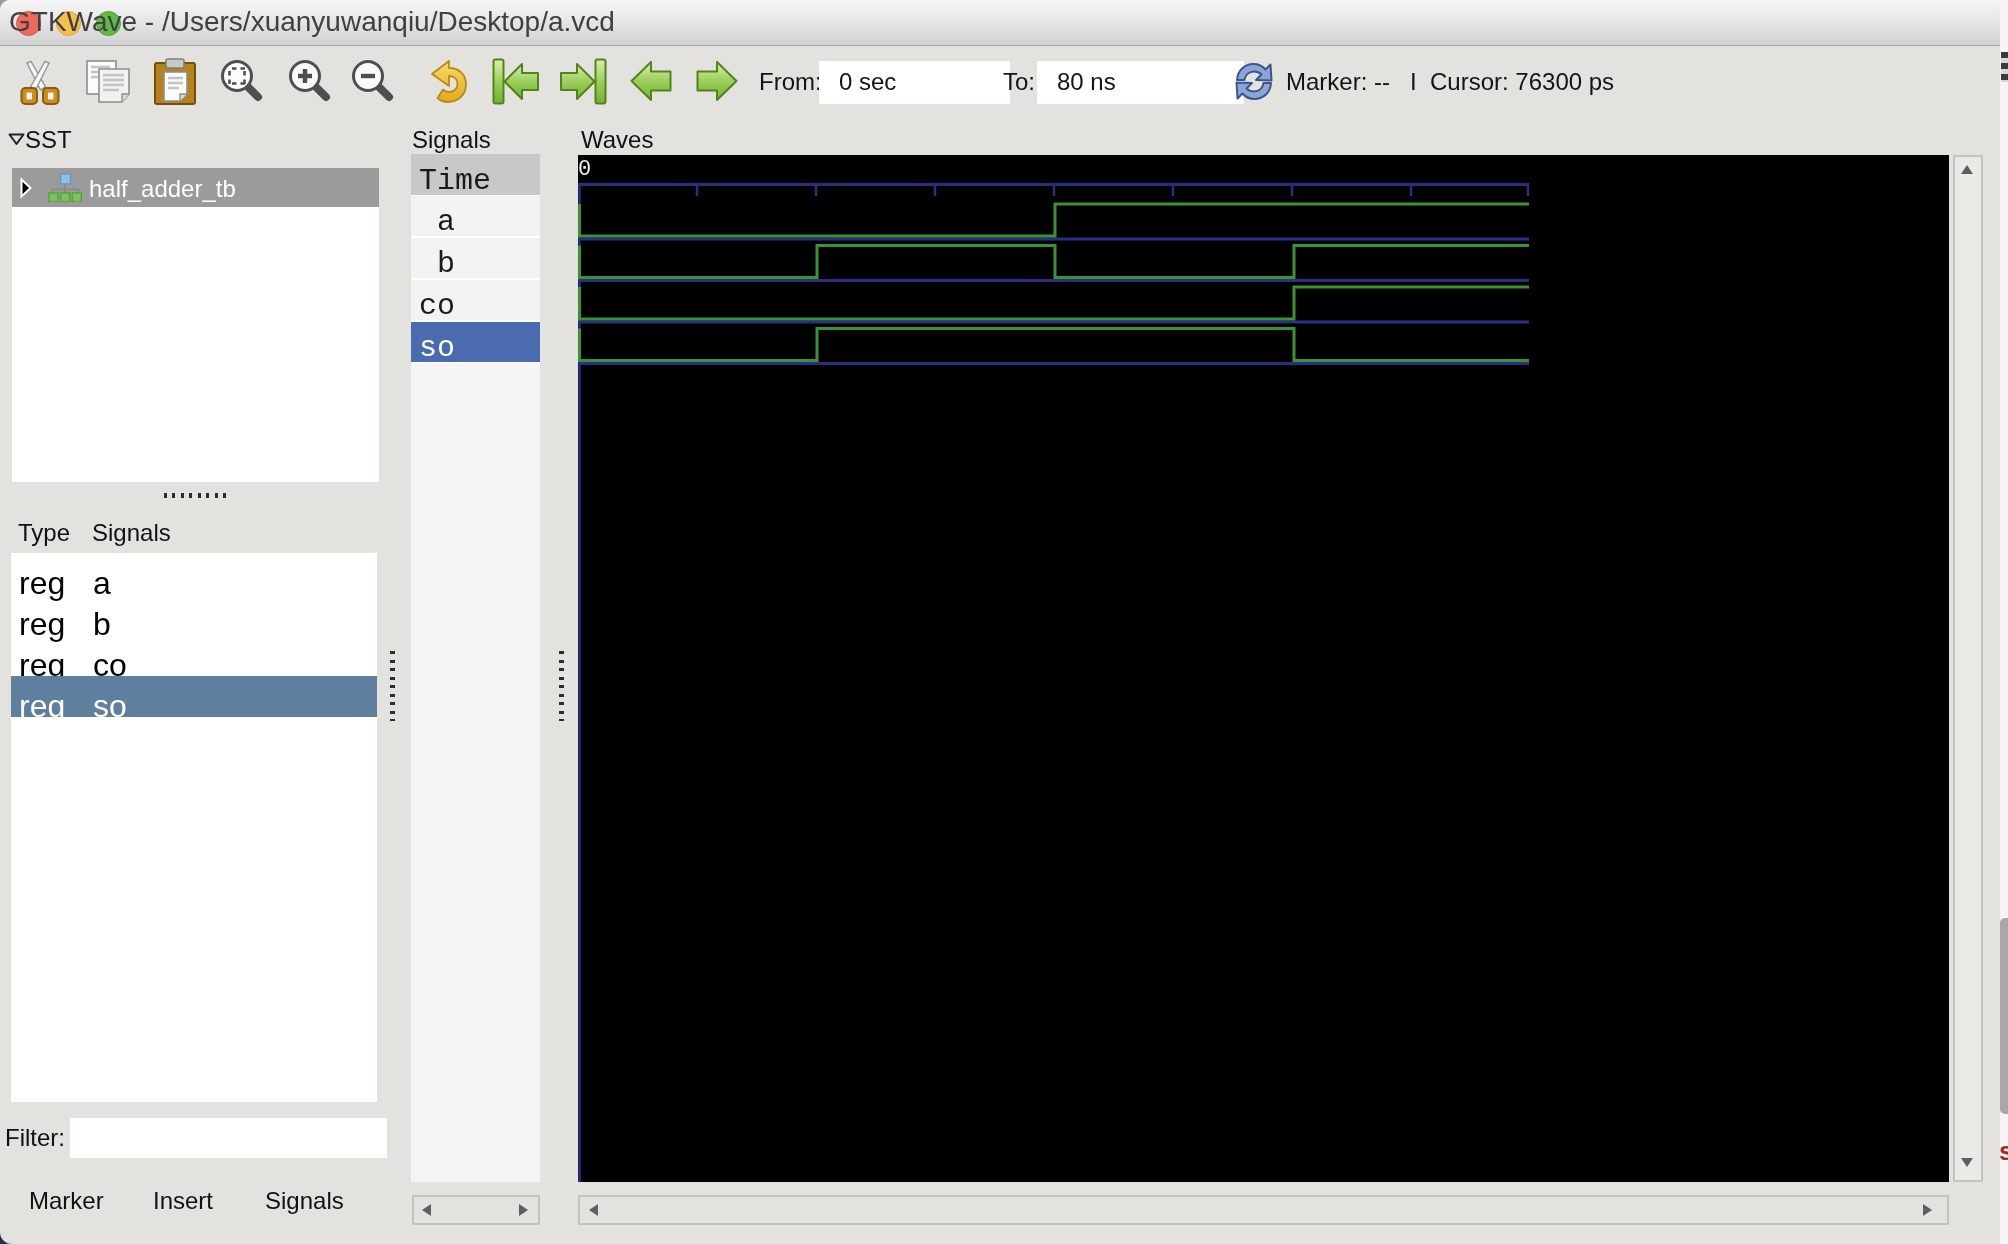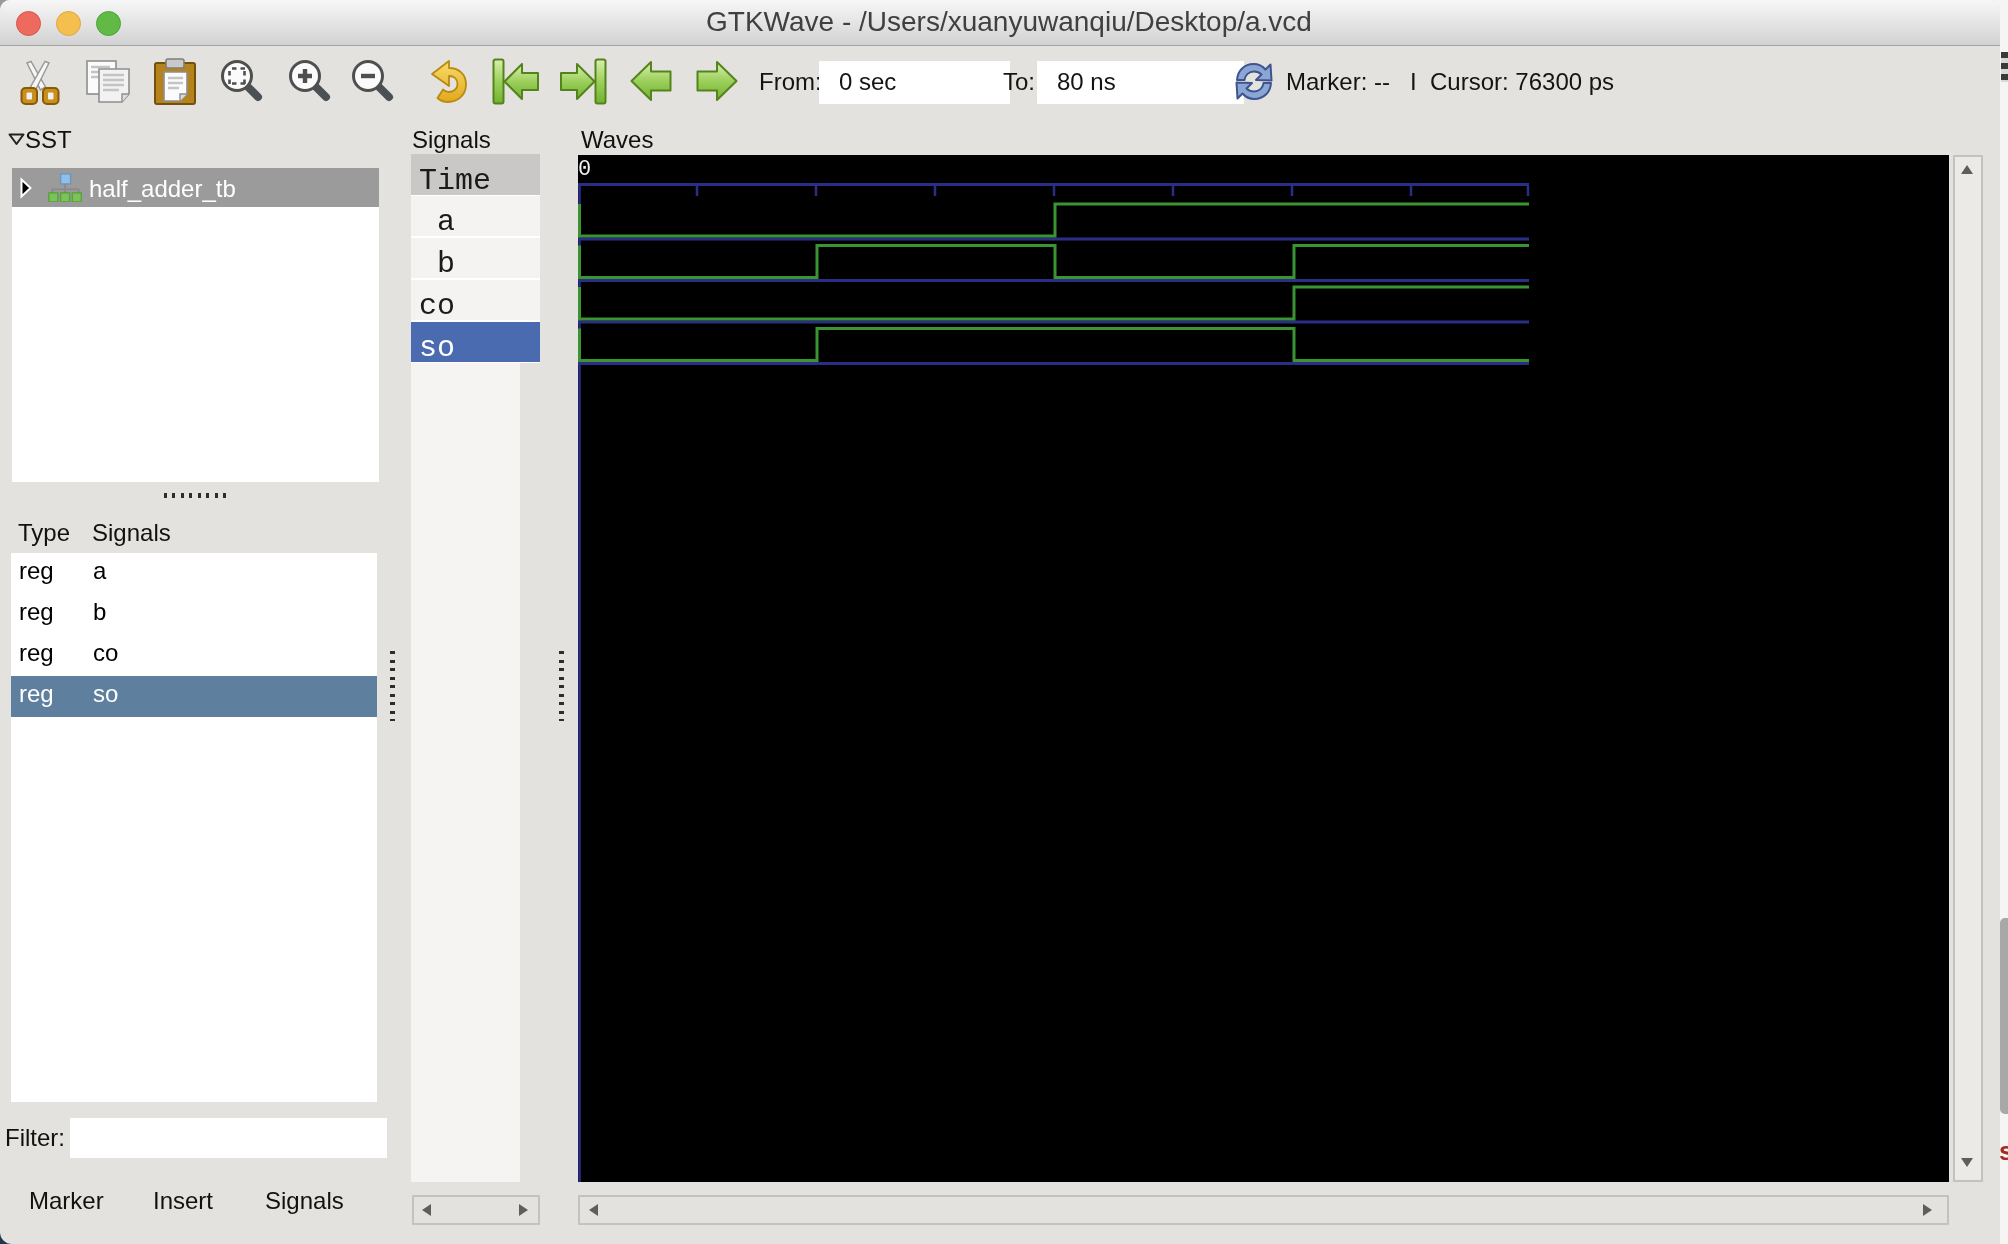--- a/index.html
+++ b/index.html
@@ -9,37 +9,37 @@
   
   #backdrop{left:1990px;top:0;width:18px;height:1244px;background:#f6f5f3;}
   #bk-thumb{left:2000px;top:918px;width:8px;height:196px;background:#a9a8a6;border-radius:5px 0 0 5px;}
   
   #win{left:0;top:0;width:2000px;height:1244px;background:#e3e2de;
        border-radius:10px 10px 0 12px;overflow:hidden;}
   #titlebar{left:0;top:0;width:2000px;height:45px;
       background:linear-gradient(#f7f7f7,#d2d2d2);
       border-bottom:1px solid #a5a5a5;}
   .light{top:11px;width:23px;height:23px;border-radius:50%;}
-  #title-text{top:6px;left:9px;width:2000px;text-align:center;
+  #title-text{top:6px;left:9px;width:2000px;text-align:left;
       font-size:28px;color:#404040;letter-spacing:0px;}
   
   #toolbar{left:0;top:46px;width:2000px;height:74px;background:#e3e2de;}
   .tlabel{font-size:24px;color:#141414;top:22px;}
   .tinput{background:#fff;height:43px;top:15px;padding-left:12px;}
   .tinput span{font-size:24px;color:#141414;display:block;margin:7px 0 0 8px;}
   
   .uilabel{font-size:24px;color:#111;}
   #ssttree{left:12px;top:168px;width:367px;height:314px;background:#fff;}
   #sstsel{left:0;top:0;width:367px;height:39px;background:#9b9b9b;}
   #sstsel .txt{position:absolute;left:77px;top:7px;font-size:24px;color:#fff;}
   #lowerlist{left:11px;top:553px;width:366px;height:549px;background:#fff;}
   .lrow{left:0;width:366px;height:41px;}
-  .lrow span{position:absolute;top:4px;font-size:24px;color:#000;}
-  
-  #midpanel{left:411px;top:154px;width:109px;height:1028px;background:#f5f4f2;}
+  .lrow span{position:absolute;top:12px;font-size:32px;color:#000;}
+  
+  #midpanel{left:411px;top:154px;width:129px;height:1028px;background:#f5f4f2;}
   #timehdr{left:0;top:0;width:129px;height:41px;background:#c9c8c6;}
   .mrow{left:0;width:129px;height:40px;background:#f4f3f1;}
   .mono{font-family:"Liberation Mono",monospace;}
   
   .sbar{background:#e3e2de;border:2px solid #c3c2bf;box-sizing:border-box;border-radius:1px;}
   .arr{width:0;height:0;position:absolute;}
 </style>
 </head>
 <body>
 

